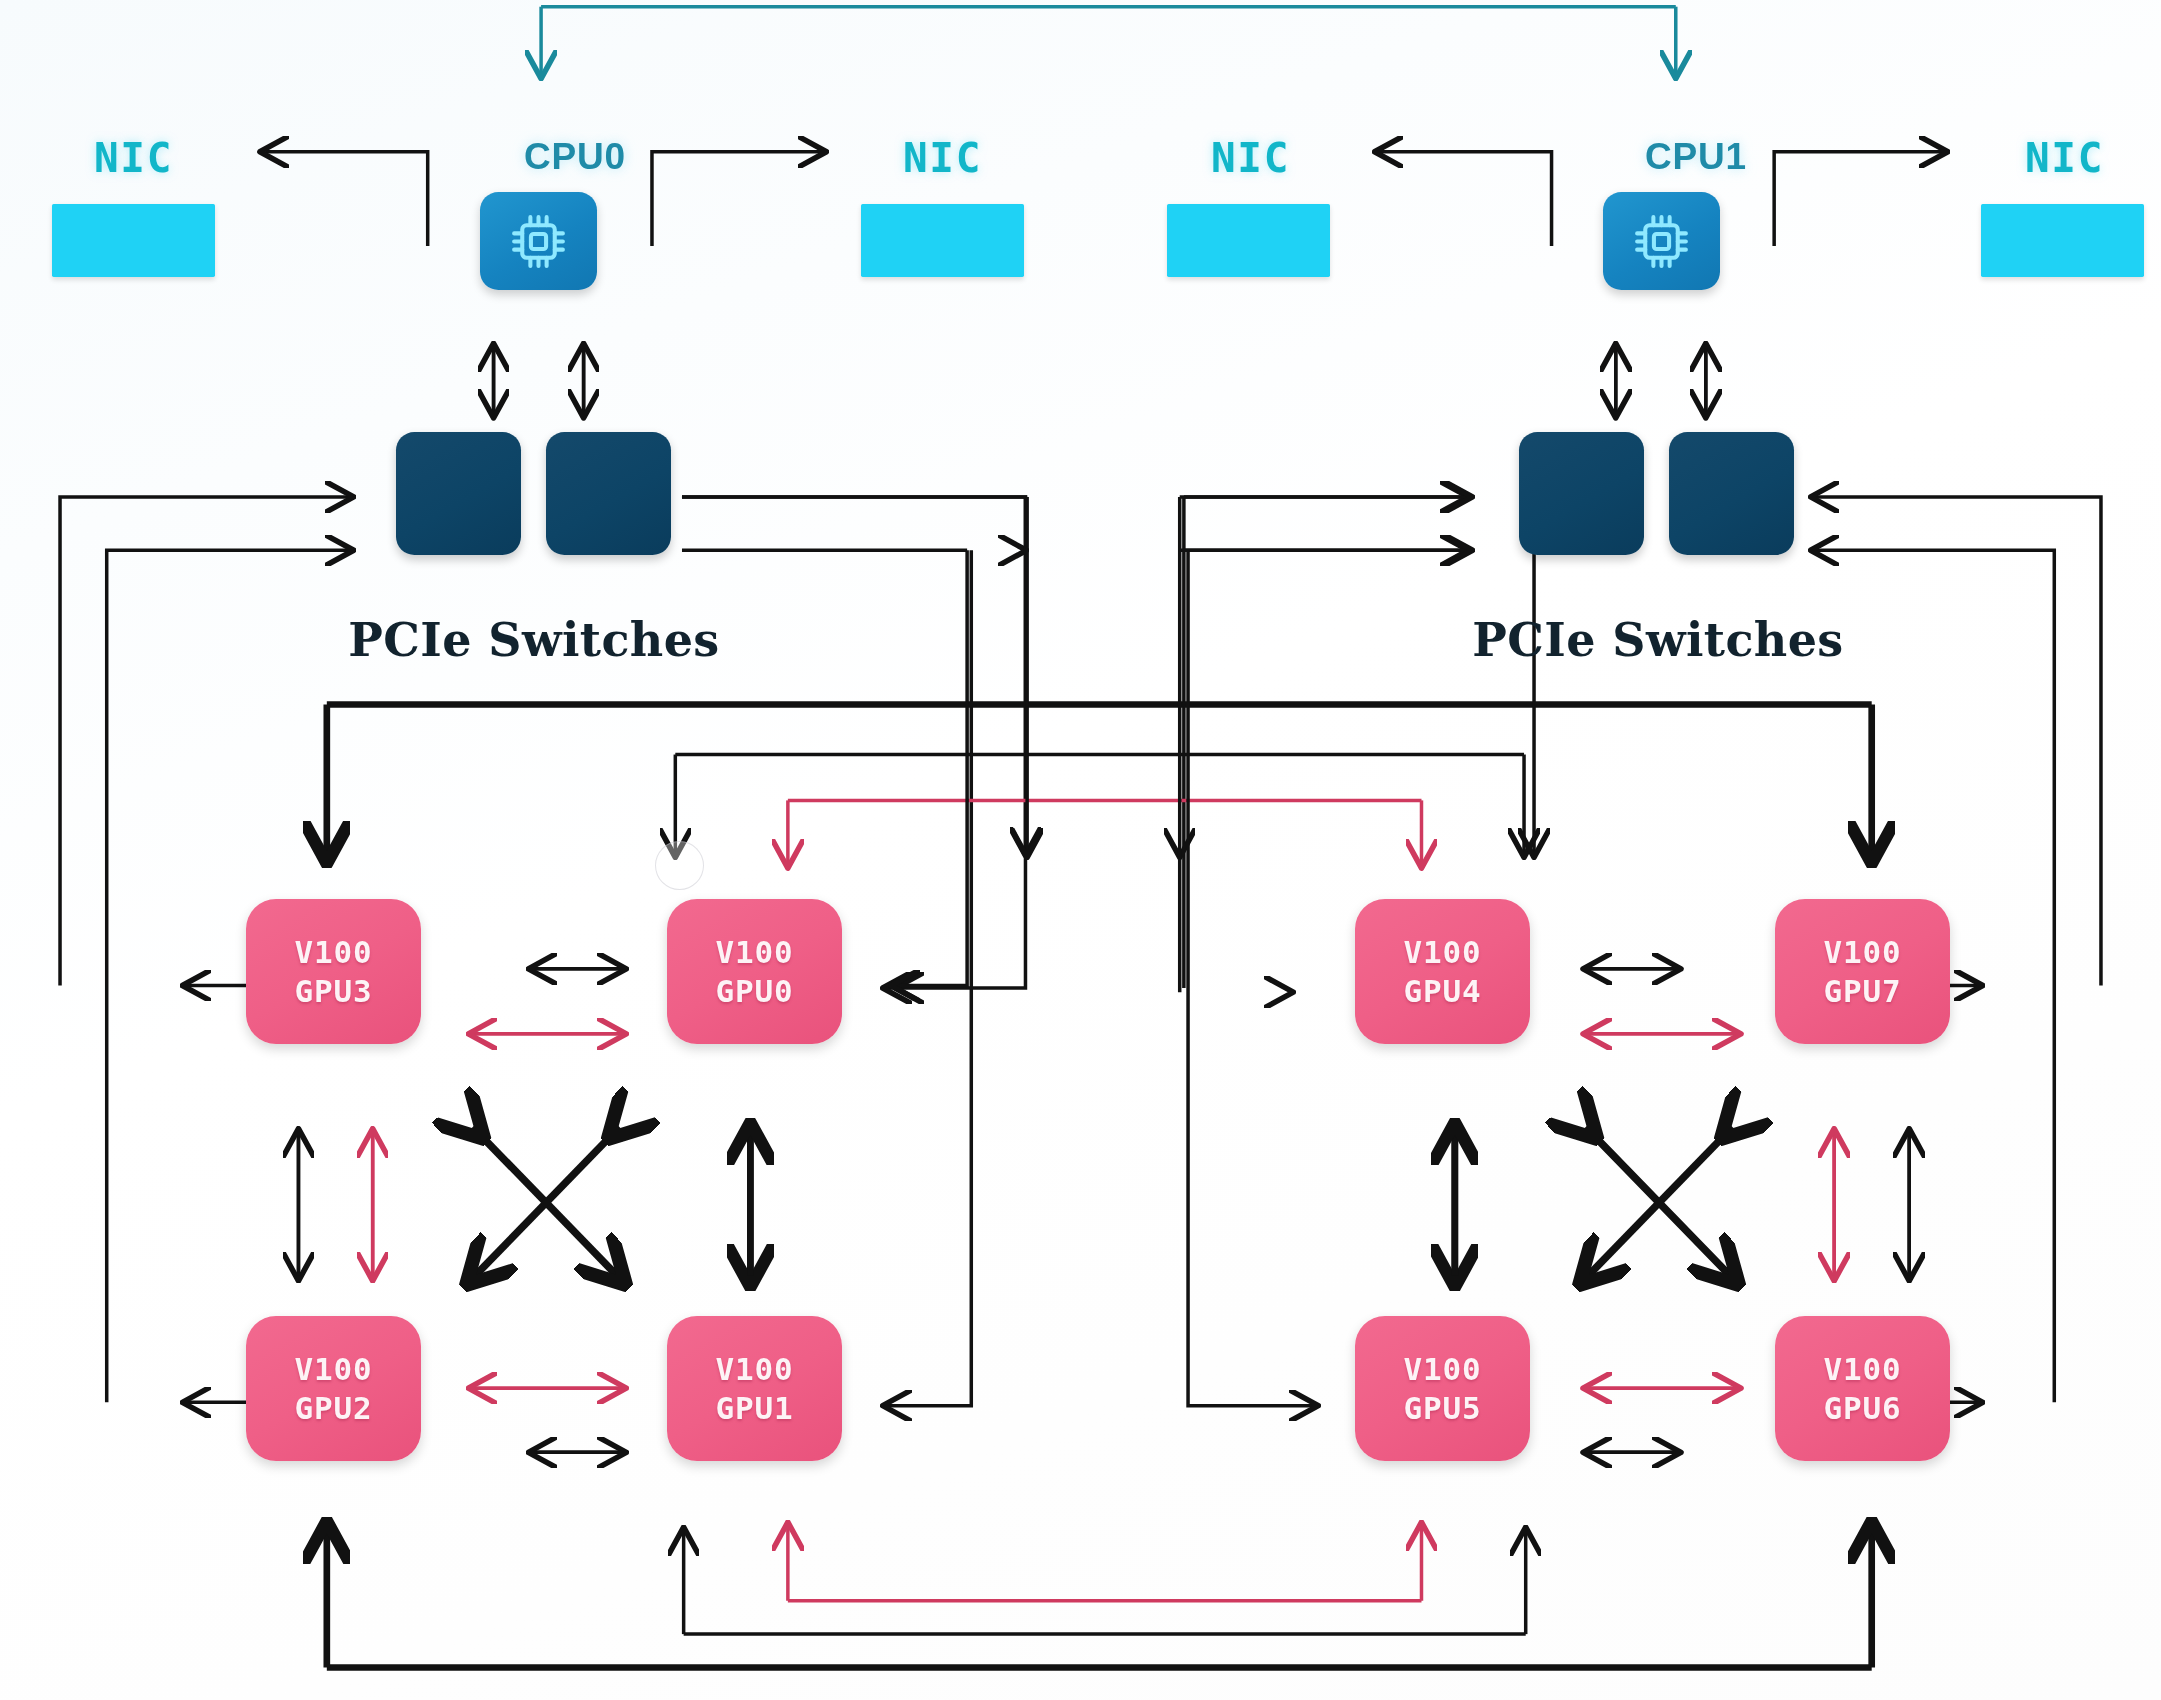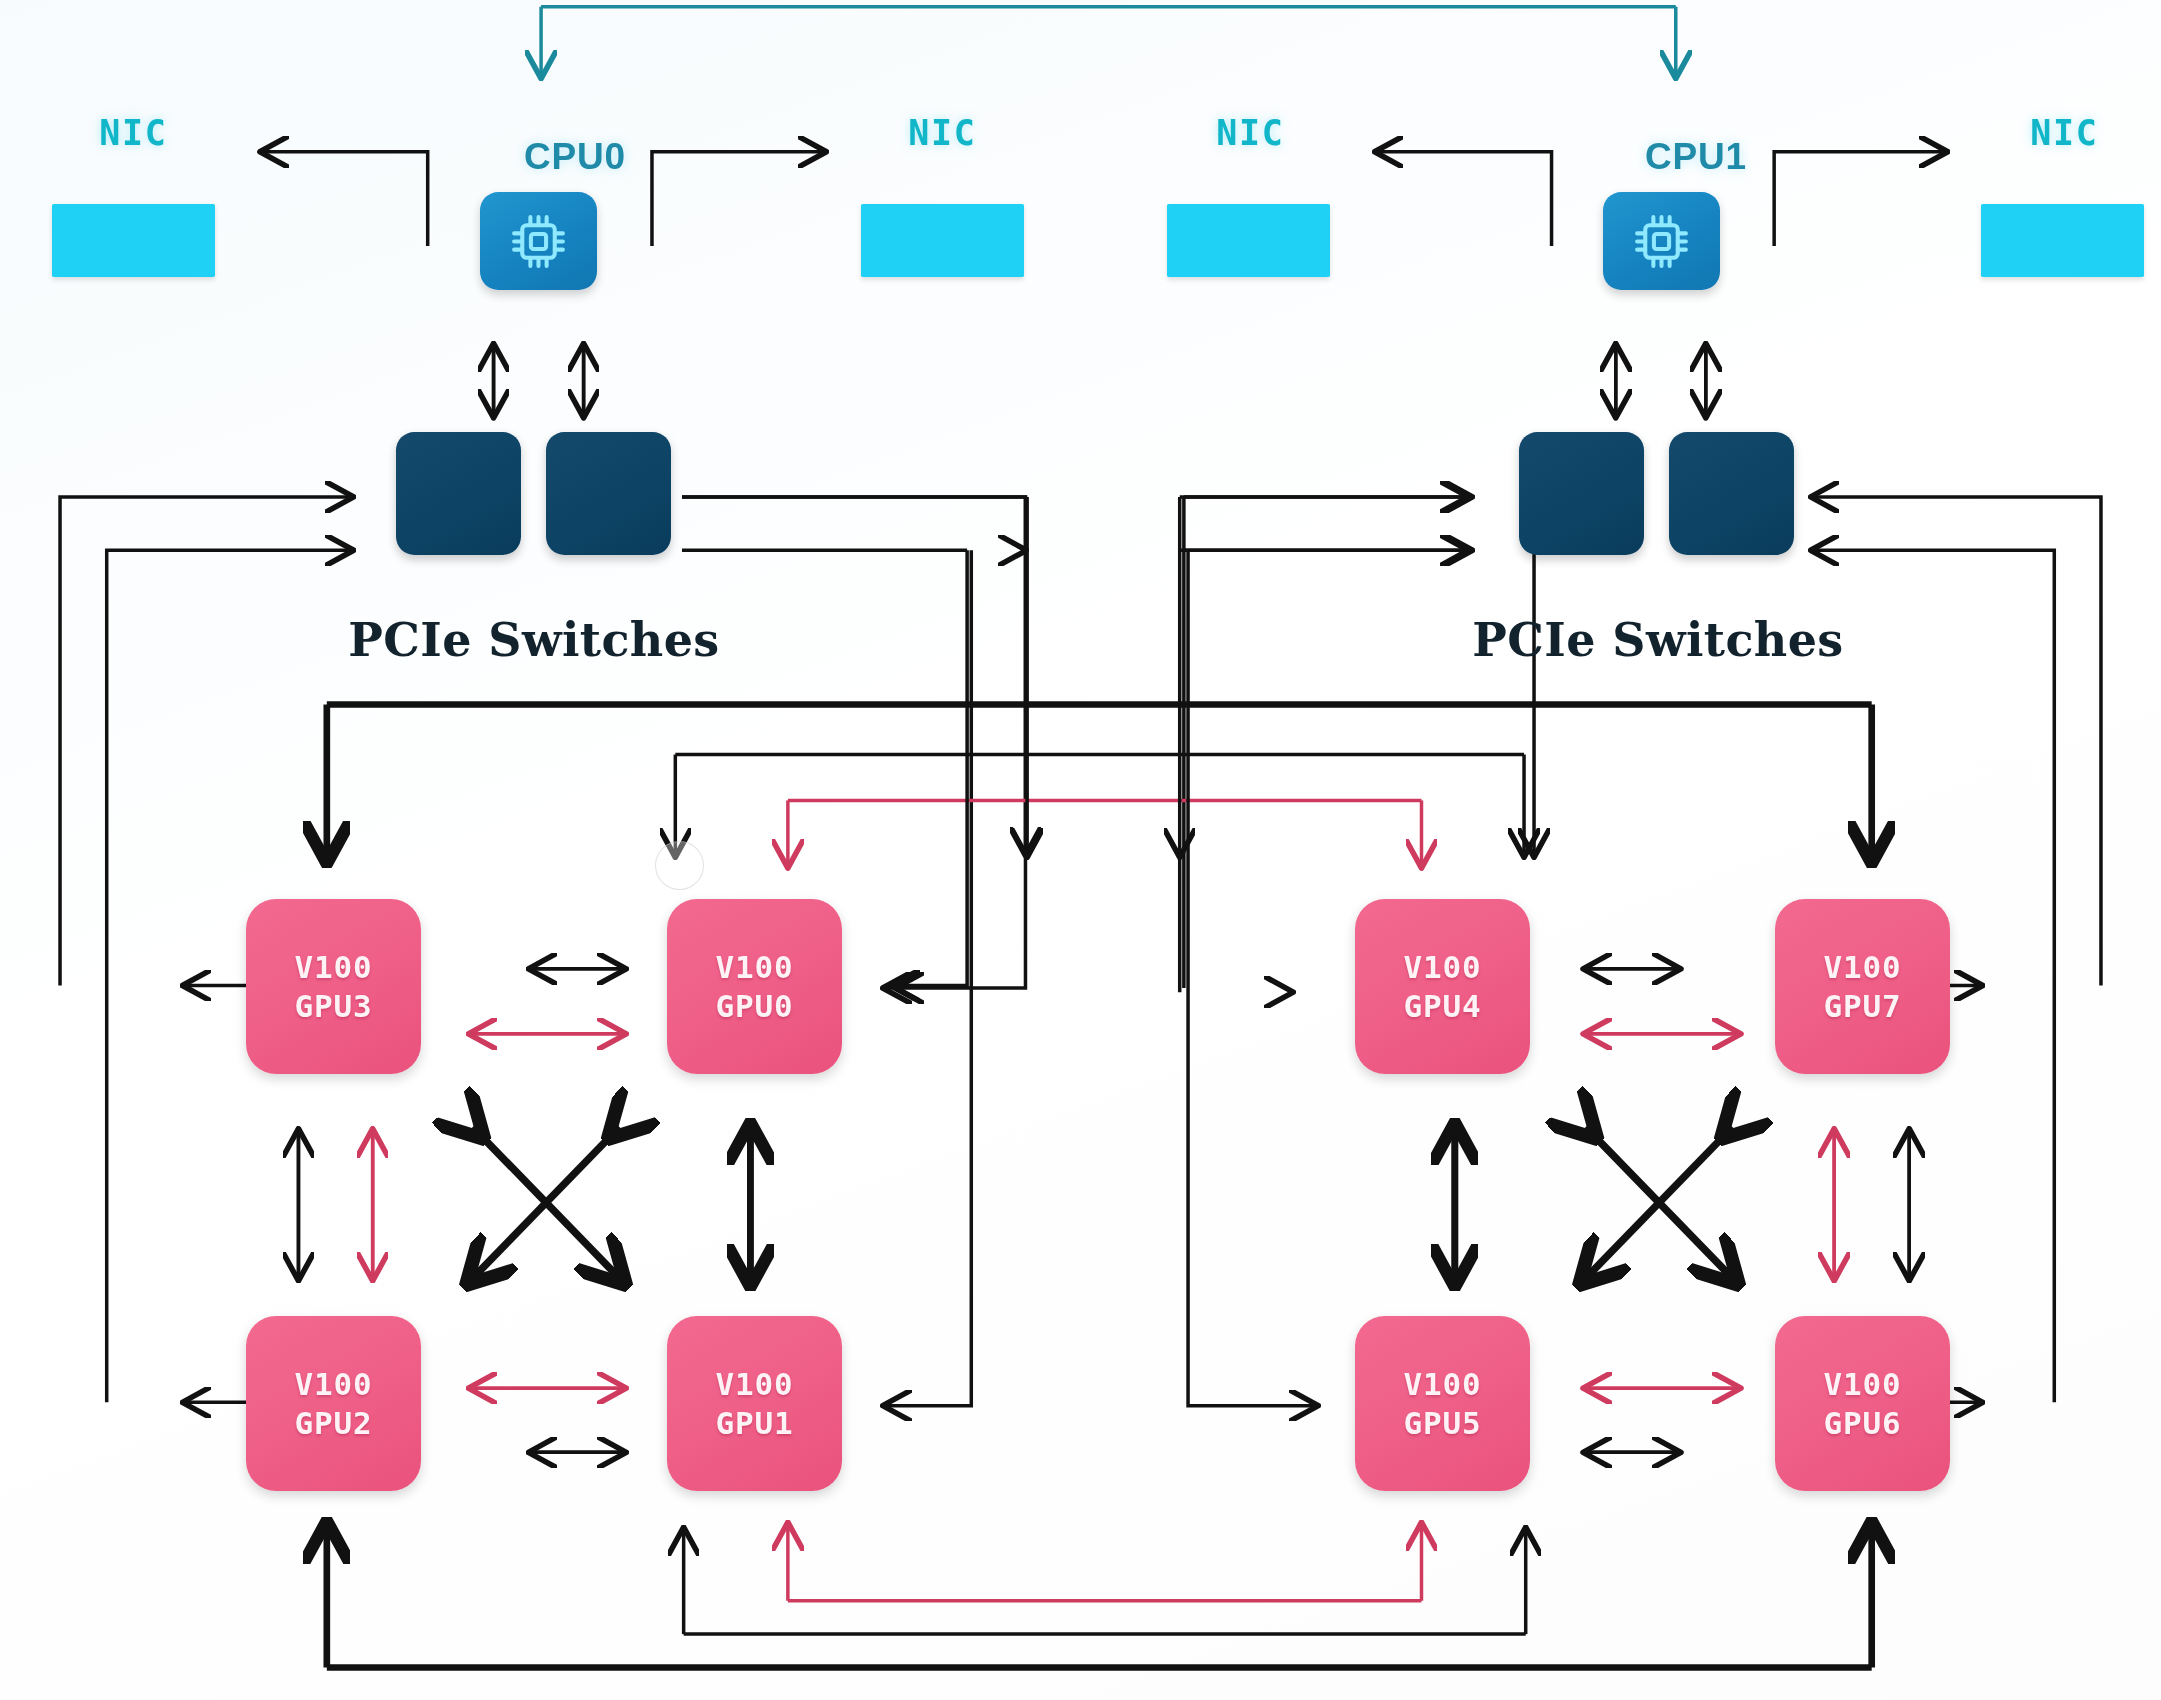--- a/index.html
+++ b/index.html
@@ -21,25 +21,26 @@
     width: 2161px;
     height: 1700px;
     pointer-events: none;
   }
 
   .nic-label {
     position: absolute;
     color: #12b6c9;
     font-family: "DejaVu Sans Mono", monospace;
     font-weight: bold;
-    font-size: 35px;
+    font-size: 41px;
     letter-spacing: 1.7px;
     text-align: center;
     white-space: nowrap;
     text-shadow: 0 0 10px rgba(120,225,245,0.55);
+    margin-top: 21px;
   }
   .nic-box {
     position: absolute;
     background: #1fd2f5;
     border-radius: 1.7px;
     box-shadow: 0 2.5px 5.8px rgba(0,0,0,0.12);
   }
 
   .cpu-label {
     position: absolute;
@@ -81,21 +82,21 @@
     font-weight: bold;
     font-size: 46px;
     letter-spacing: 0.4px;
     white-space: nowrap;
     text-align: center;
   }
 
   .gpu-box {
     position: absolute;
     width: 175px;
-    height: 175px;
+    height: 145px;
     border-radius: 30px;
     background: linear-gradient(150deg, #f2698f 0%, #ef5f87 50%, #e9527c 100%);
     box-shadow: 0 5px 11.7px rgba(0,0,0,0.16);
     display: flex;
     flex-direction: column;
     align-items: center;
     justify-content: center;
     color: #fdf3f6;
     font-family: "DejaVu Sans Mono", monospace;
     font-weight: bold;

